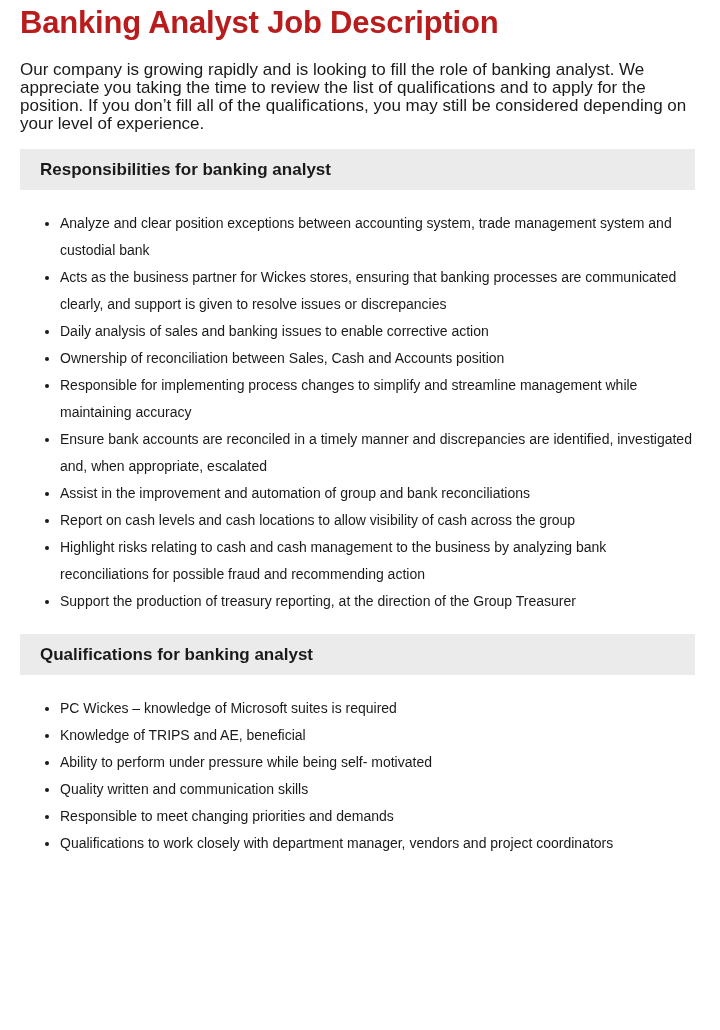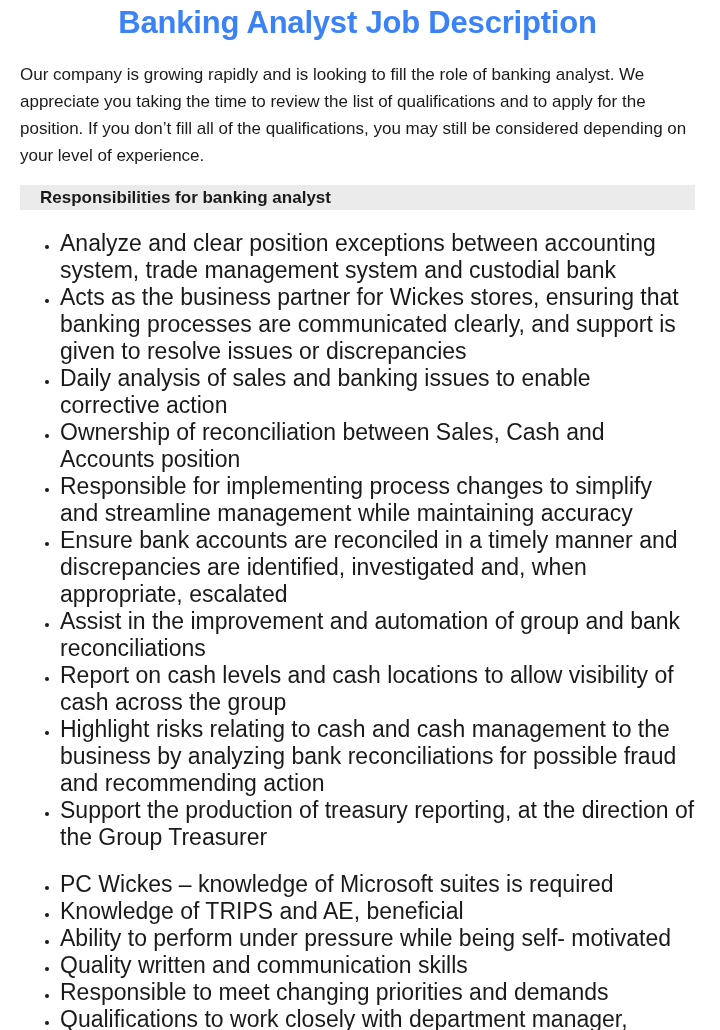--- a/index.html
+++ b/index.html
@@ -4,38 +4,38 @@
 <style>
   html, body { margin: 0; padding: 0; background: #ffffff; }
   body {
     width: 720px; height: 1030px; overflow: hidden;
     font-family: "Liberation Sans", "DejaVu Sans", sans-serif;
     color: #1a1a1a;
   }
   .page { padding: 0 25px 0 20px; }
   h1 {
     margin: 0; padding-top: 2px;
-    font-size: 31px; font-weight: bold; text-align: center;
-    line-height: 42px; color: #3b82f6; letter-spacing: -0.2px;
+    font-size: 31px; font-weight: bold; text-align: left;
+    line-height: 42px; color: #b91c1c; letter-spacing: -0.2px;
   }
   .intro {
     margin: 17px 0 0 0;
-    font-size: 17px; line-height: 27px; color: #1a1a1a;
+    font-size: 17px; line-height: 18px; color: #1a1a1a;
   }
   .section-header {
     margin-top: 16px;
     background: #ebebeb;
-    height: 25px;
+    height: 41px;
     display: flex; align-items: center;
     padding-left: 20px;
     font-size: 17px; font-weight: bold; color: #1a1a1a;
   }
   ul {
     margin: 20px 0 0 0; padding: 0 0 0 40px;
-    font-size: 23px; line-height: 27px;
+    font-size: 14px; line-height: 27px;
   }
   li { margin: 0; padding: 0; }
   li::marker { font-size: 14px; }
   .sec2 { margin-top: 19px; }
 </style>
 </head>
 <body>
 
 <div class="page">
   <h1>Banking Analyst Job Description</h1>
@@ -48,20 +48,21 @@
     <li>Daily analysis of sales and banking issues to enable corrective action</li>
     <li>Ownership of reconciliation between Sales, Cash and Accounts position</li>
     <li>Responsible for implementing process changes to simplify and streamline management while maintaining accuracy</li>
     <li>Ensure bank accounts are reconciled in a timely manner and discrepancies are identified, investigated and, when appropriate, escalated</li>
     <li>Assist in the improvement and automation of group and bank reconciliations</li>
     <li>Report on cash levels and cash locations to allow visibility of cash across the group</li>
     <li>Highlight risks relating to cash and cash management to the business by analyzing bank reconciliations for possible fraud and recommending action</li>
     <li>Support the production of treasury reporting, at the direction of the Group Treasurer</li>
   </ul>
 
+  <div class="section-header sec2">Qualifications for banking analyst</div>
   <ul>
     <li>PC Wickes – knowledge of Microsoft suites is required</li>
     <li>Knowledge of TRIPS and AE, beneficial</li>
     <li>Ability to perform under pressure while being self- motivated</li>
     <li>Quality written and communication skills</li>
     <li>Responsible to meet changing priorities and demands</li>
     <li>Qualifications to work closely with department manager, vendors and project coordinators</li>
   </ul>
 </div>
 

